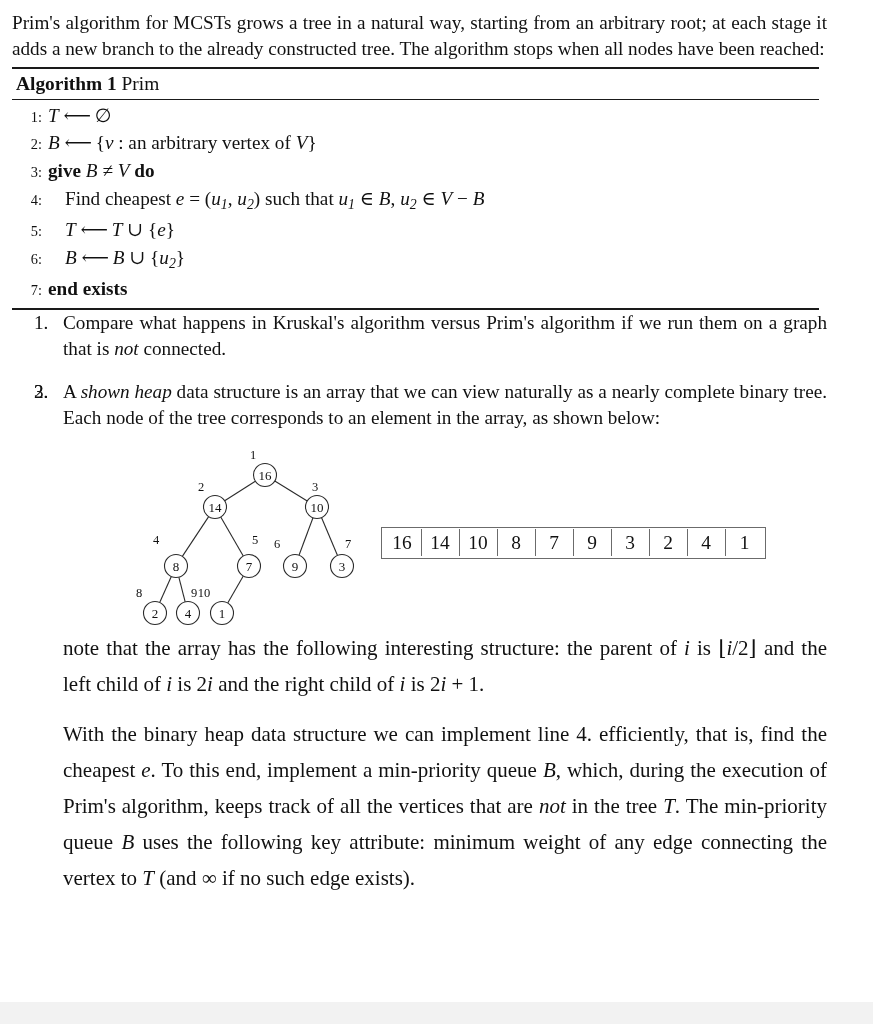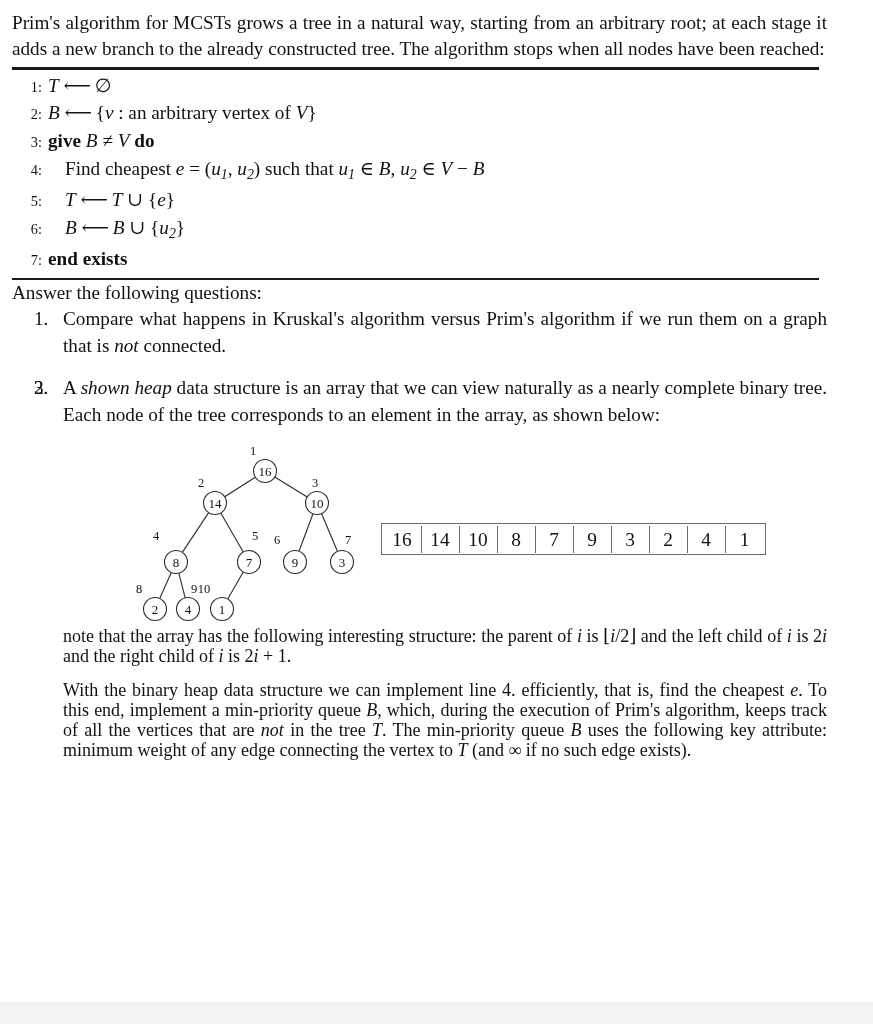--- a/index.html
+++ b/index.html
@@ -160,37 +160,41 @@
     border-right: 1.2px solid #6b6b6b;
     font-size: 19.4px;
     line-height: 27px;
     text-align: center;
     box-sizing: border-box;
   }
   .cell:last-child { border-right: none; }
 
   .sub-para {
     padding-left: 51px;
-    font-size: 18px;
-    line-height: 20px;
+    font-size: 21px;
+    line-height: 36px;
     text-align: justify;
     margin-top: 2px;
   }
   .sub-para + .sub-para { margin-top: 14px; }
 </style>
 </head>
 <body>
 
 <div class="page">
   <div class="content">
 
     <p class="para intro">Prim's algorithm for MCSTs grows a tree in a natural way, starting from an arbitrary root; at each stage it adds a new branch to the already constructed tree. The algorithm stops when all nodes have been reached:</p>
 
     <div class="algo">
       <div class="rule-thick"></div>
+      <div class="algo-title">
+        <b>Algorithm 1</b>
+        <span>Prim</span>
+      </div>
       <div class="rule-thin"></div>
       <div class="algo-body">
 
         <div class="algo-line">
           <span class="ln">1:</span>
           <span class="code ind1"><span class="mathvar">T</span> <span class="arrow">⟵</span> ∅</span>
         </div>
 
         <div class="algo-line">
           <span class="ln">2:</span>
@@ -219,21 +223,20 @@
 
         <div class="algo-line">
           <span class="ln">7:</span>
           <span class="code ind1"><span class="kw">end exists</span></span>
         </div>
 
       </div>
       <div class="rule-thick"></div>
     </div>
 
-    <p class="para answer-lead">Answer the following questions:</p>
 
     <ol class="qlist">
       <li>
         <span class="num">1.</span>
         <span>Compare what happens in Kruskal's algorithm versus Prim's algorithm if we run them on a graph that is <span class="it">not</span> connected.</span>
       </li>
       <li>
         <span class="num">2.</span>
       </li>
       <li>

